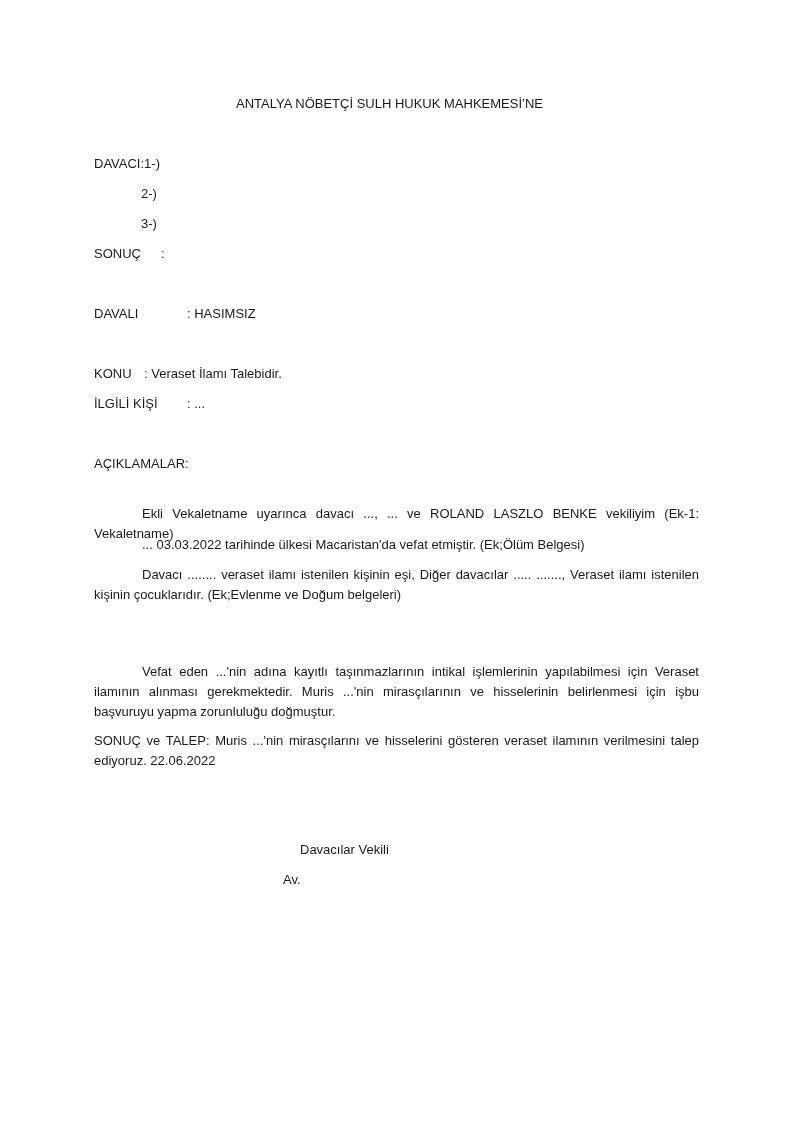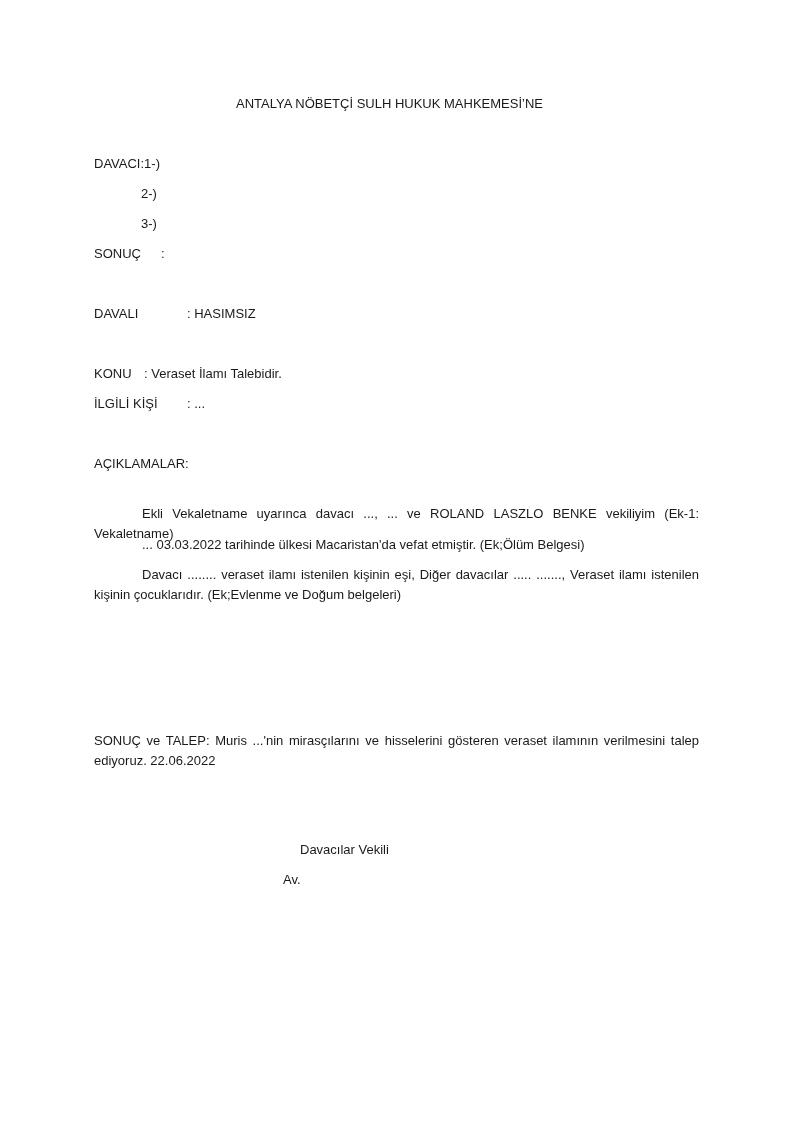--- a/index.html
+++ b/index.html
@@ -39,19 +39,20 @@
   <div class="abs" style="left:144px; top:366px;">: Veraset İlamı Talebidir.</div>
 
   <div class="abs" style="left:94px; top:396px;">İLGİLİ KİŞİ</div>
   <div class="abs" style="left:187px; top:396px;">: ...</div>
 
   <div class="abs" style="left:94px; top:456px;">AÇIKLAMALAR:</div>
 
   <div class="para indent" style="top:484px;margin-top:20px;">Ekli Vekaletname uyarınca davacı ..., ... ve ROLAND LASZLO BENKE vekiliyim (Ek-1: Vekaletname)</div>
   <div class="para indent" style="top:535px;">... 03.03.2022 tarihinde ülkesi Macaristan'da vefat etmiştir. (Ek;Ölüm Belgesi)</div>
   <div class="para indent" style="top:565px;">Davacı ........ veraset ilamı istenilen kişinin eşi, Diğer davacılar ..... ......., Veraset ilamı istenilen kişinin çocuklarıdır. (Ek;Evlenme ve Doğum belgeleri)</div>
+  <div class="para indent" style="top:662px;">Vefat eden ...'nin adına kayıtlı taşınmazlarının intikal işlemlerinin yapılabilmesi için Veraset ilamının alınması gerekmektedir. Muris ...'nin mirasçılarının ve hisselerinin belirlenmesi için işbu başvuruyu yapma zorunluluğu doğmuştur.</div>
 
   <div class="para" style="top:731px;">SONUÇ ve TALEP: Muris ...'nin mirasçılarını ve hisselerini gösteren veraset ilamının verilmesini talep ediyoruz. 22.06.2022</div>
 
   <div class="abs" style="left:300px; top:842px;">Davacılar Vekili</div>
   <div class="abs" style="left:283px; top:872px;">Av.</div>
 
 </div>
 
 </body></html>

